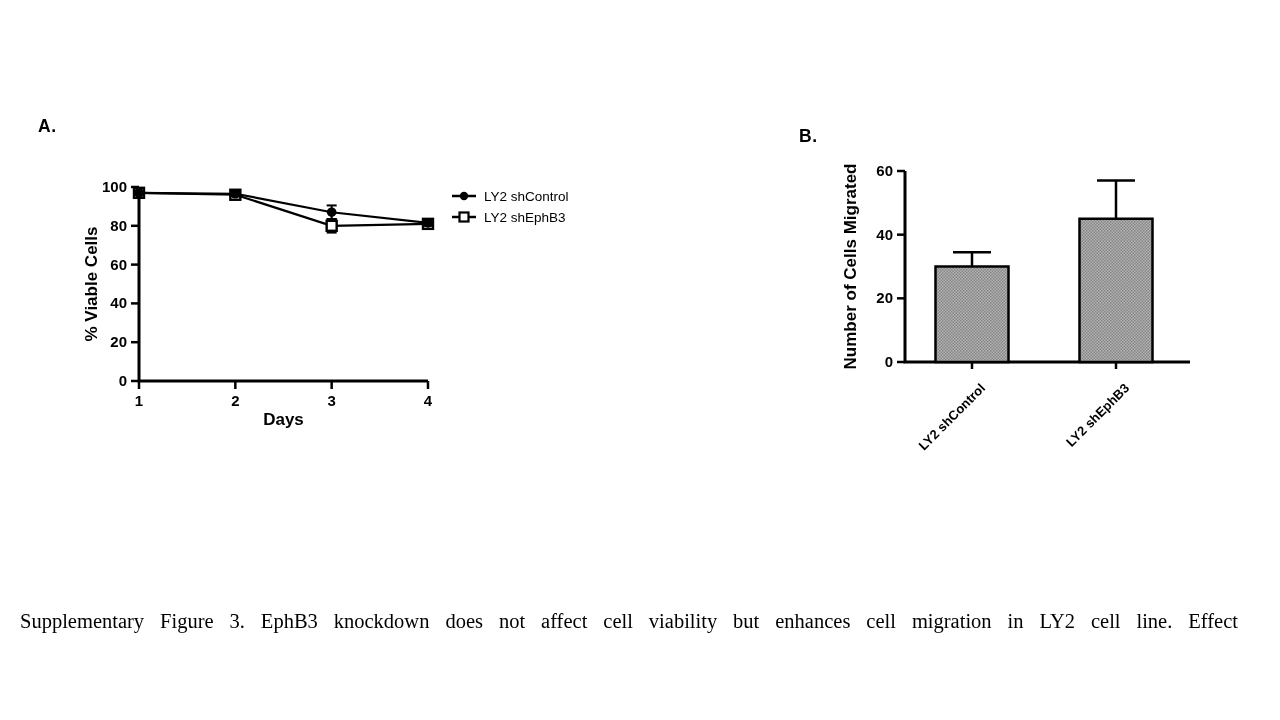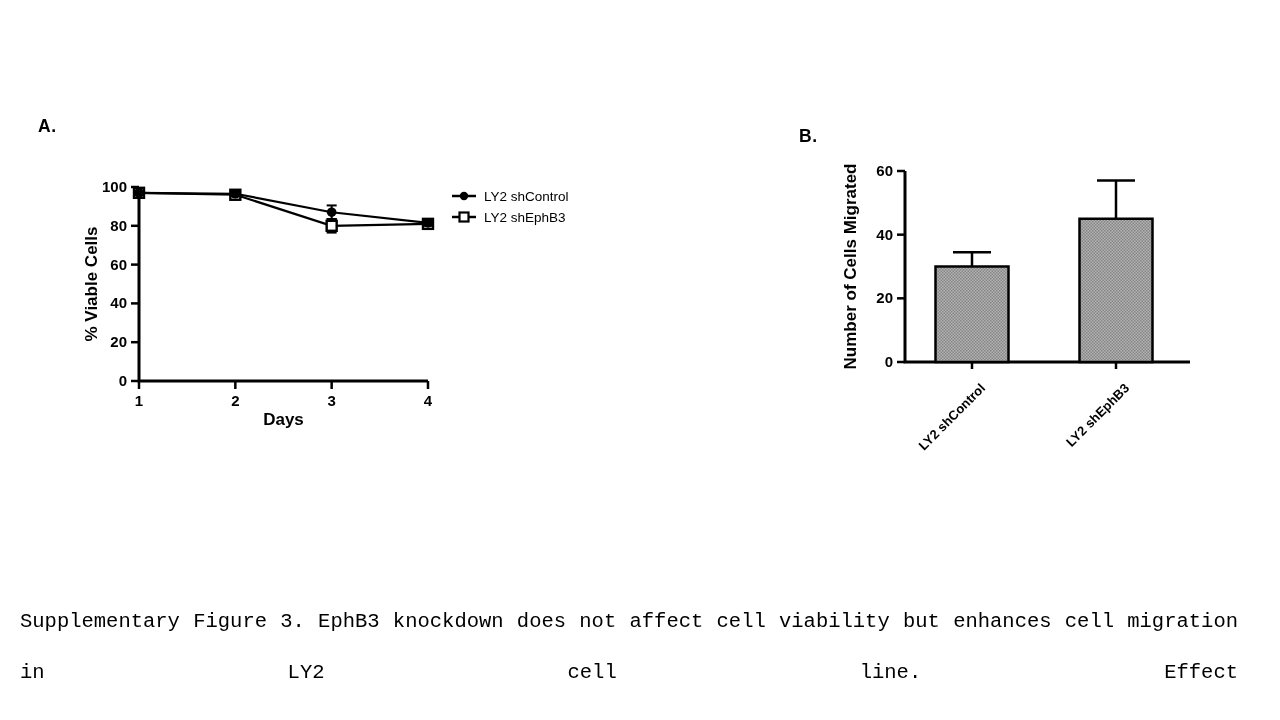--- a/index.html
+++ b/index.html
@@ -19,21 +19,21 @@
   .tick-label  { font-family:"Liberation Sans", sans-serif; font-weight:700; font-size:15px; }
   .axis-label  { font-family:"Liberation Sans", sans-serif; font-weight:700; font-size:17px; }
   .legend-label{ font-family:"Liberation Sans", sans-serif; font-weight:400; font-size:13.5px; }
   .cat-label   { font-family:"Liberation Sans", sans-serif; font-weight:700; font-size:13px; }
   .caption {
     position:absolute; left:20px; top:492px; width:1218px;
     font-family:"Liberation Serif", "DejaVu Serif", serif;
     font-size:20.5px; line-height:51.8px; color:#000; white-space:pre-wrap;
   }
   .caption .line { display:block; }
-  .caption .just { text-align:justify; text-align-last:justify;font-family:Liberation Mono, monospace; }
+  .caption .just { text-align:justify; text-align-last:justify; }
 </style>
 </head>
 <body>
 
 <div>
 
   <div class="panel-label" id="label-a">A.</div>
 
   <div class="panel-label" id="label-b">B.</div>
 

